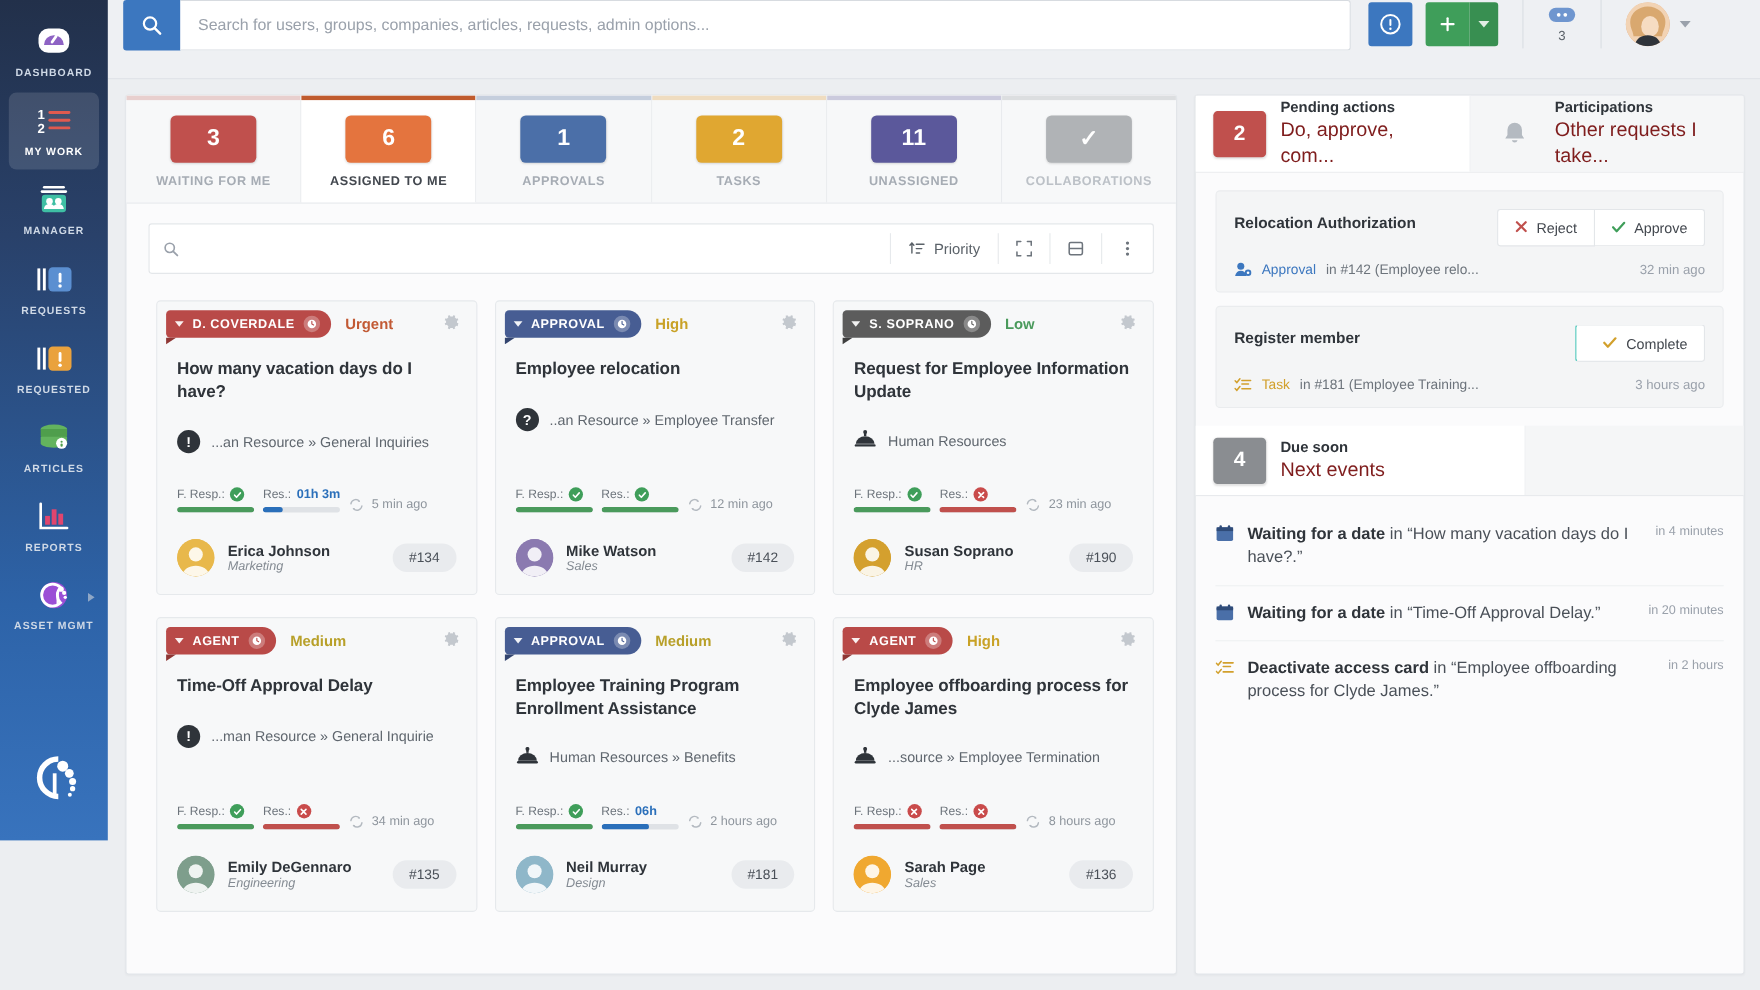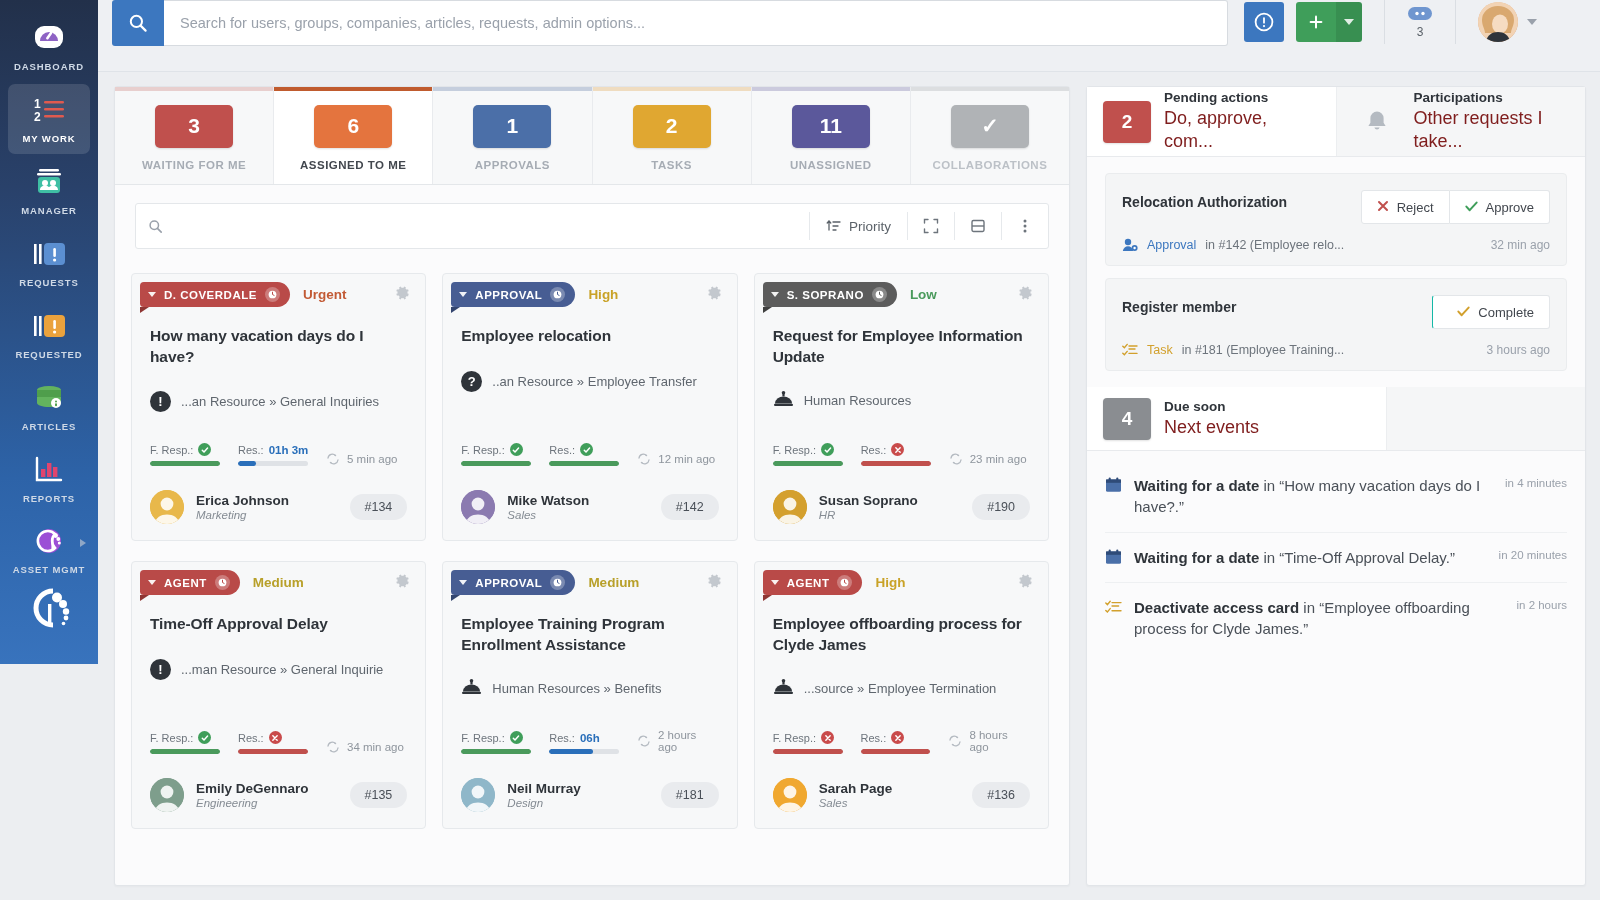--- a/index.html
+++ b/index.html
@@ -7,21 +7,21 @@
   body {
     font-family: "Liberation Sans", sans-serif;
     background:#eceef1;
     color:#3a3f46;
     -webkit-font-smoothing:antialiased;
   }
   .app { display:flex; width:1600px; height:900px; }
 
   
   .rail {
-    width:98px; flex:0 0 98px; height:664px;
+    width:98px; flex:0 0 98px; height:764px;
     background:linear-gradient(180deg,#22304a 0%,#29416a 28%,#2d63a8 72%,#3873bd 100%);
     position:relative;
     display:flex; flex-direction:column; align-items:center;
     padding-top:12px;
   }
   .rail-item {
     width:82px; padding:11px 0 9px; margin-bottom:2px;
     display:flex; flex-direction:column; align-items:center; gap:7px;
     border-radius:7px; cursor:pointer; position:relative;
   }
@@ -110,21 +110,21 @@
   .tool-search { flex:1; display:flex;align-items:center;gap:9px;padding:0 12px; height:100%; }
   .tool-search input { flex:1;border:none;outline:none;font-size:13px;background:transparent;
       font-family:"Liberation Sans",sans-serif; color:#3a3f46;}
   .tool-sep { width:1px;height:28px;background:#e6e9ec; }
   .tool-btn { display:flex;align-items:center;gap:7px;padding:0 16px;height:100%;
       font-size:13.5px;color:#5b6269;cursor:pointer;}
   .tool-icon-btn { width:46px;height:100%;display:flex;align-items:center;justify-content:center;cursor:pointer;}
 
   
   .grid { display:grid; grid-template-columns:repeat(3,1fr); gap:20px 16px;
-      padding:18px 20px 20px 16px; overflow:hidden; }
+      padding:18px 20px 20px 27px; overflow:hidden; }
   .card {
     background:#f7f8f9;border:1px solid #e6e9ec;border-radius:4px;
     position:relative; padding:26px 18px 16px 18px; min-height:268px;
     display:flex;flex-direction:column; cursor:pointer;
   }
   .card-head { position:absolute; top:8px; left:0; right:14px; display:flex;align-items:center; }
   .badge {
     display:flex;align-items:center;gap:8px; height:25px;padding:0 10px 0 8px;
     border-radius:4px 13px 13px 4px; color:#fff;font-size:11.5px;font-weight:600;letter-spacing:.5px;
     position:relative; margin-left:8px;
@@ -137,21 +137,21 @@
      border-top:5px solid rgba(255,255,255,.92); }
   .badge .clock{ width:15px;height:15px;border-radius:50%;background:rgba(255,255,255,.28);
      display:flex;align-items:center;justify-content:center;}
   .prio { font-size:13.5px;font-weight:700;margin-left:13px; }
   .gear { margin-left:auto; opacity:.55; }
   .card-title { font-size:15.5px;font-weight:700;color:#2f343a;line-height:1.33;margin-top:26px;
      letter-spacing:-.1px;}
   .cat { display:flex;align-items:center;gap:10px;margin-top:24px;font-size:13px;color:#5f666e;}
   .cat-dark { width:21px;height:21px;border-radius:50%;background:#2f343a;color:#fff;
      display:flex;align-items:center;justify-content:center;font-size:13px;font-weight:700;flex:0 0 21px;}
-  .metrics { display:flex;align-items:flex-end;gap:18px;margin-top:auto;padding-top:18px; }
+  .metrics { display:flex;align-items:flex-end;gap:8px;margin-top:auto;padding-top:18px; }
   .metric { width:70px; }
   .metric-lbl { font-size:11px;color:#6d747c;display:flex;align-items:center;gap:5px;margin-bottom:5px;
      white-space:nowrap;}
   .metric-lbl b { color:#2a6fba;font-size:11.5px; }
   .bar { height:5px;border-radius:3px;background:#dfe2e6;overflow:hidden; }
   .bar > i { display:block;height:100%;border-radius:3px; }
   .dot-ok{width:13px;height:13px;border-radius:50%;background:#3f9e5a;display:inline-flex;
      align-items:center;justify-content:center;}
   .dot-bad{width:13px;height:13px;border-radius:50%;background:#c94b4b;display:inline-flex;
      align-items:center;justify-content:center;}

